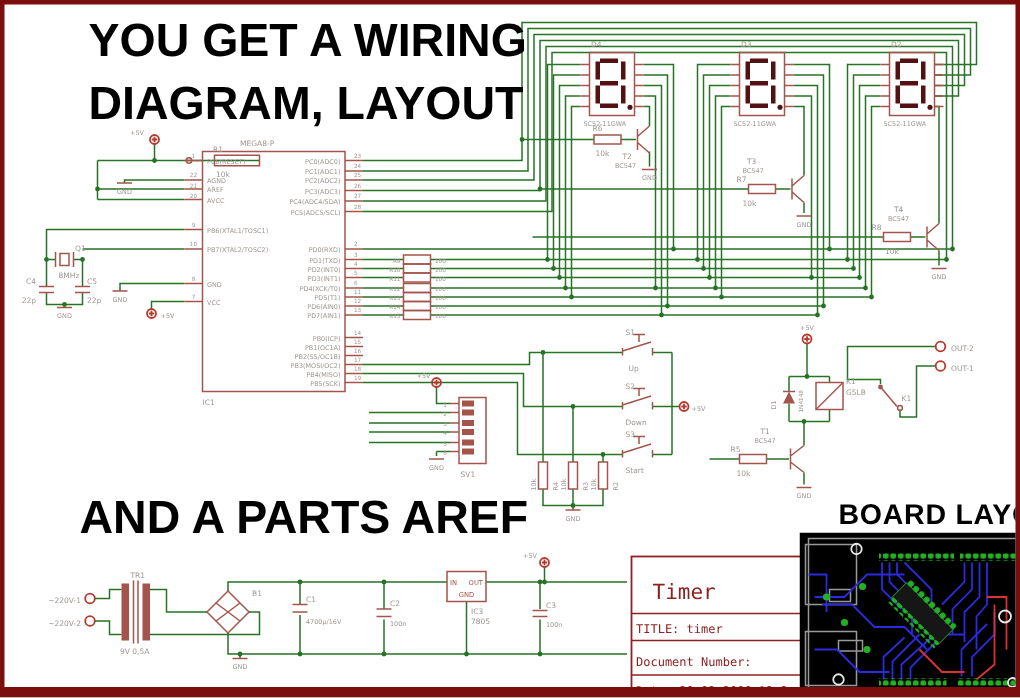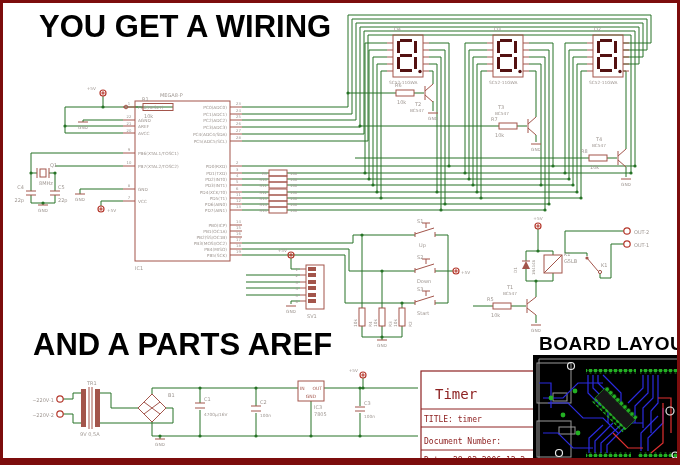--- a/index.html
+++ b/index.html
@@ -1,21 +1,21 @@
 <!DOCTYPE html>
 <html><head>
 <meta charset="utf-8">
 <style>
   html,body{margin:0;padding:0;background:#e8e8e8;}
   .stage{position:relative;width:680px;height:465px;box-sizing:border-box;
          border:3px solid #7c0d0d;border-bottom-width:7px;background:#ffffff;
          font-family:"Liberation Sans",sans-serif;overflow:hidden;}
   .stage svg{position:absolute;left:0;top:0;}
   .hl{position:absolute;font-weight:bold;color:#000;white-space:nowrap;
-      font-family:"Liberation Sans",sans-serif;}
+      font-family:"Liberation Sans",sans-serif;margin-left:20px;}
   .hl1{top:6px;left:36px;font-size:31px;}
   .hl2{top:48px;left:36px;font-size:31px;}
   .hl3{top:324px;left:30px;font-size:31px;}
   .hlb{top:330px;left:536px;font-size:19px;letter-spacing:.5px;}
   
   text{font-family:"DejaVu Sans",sans-serif;}
   .g{fill:#9e9691;font-size:5px;}
   .gs{fill:#9e9691;font-size:4.3px;}
   .gn{fill:#9e9691;font-size:3.8px;}
   .sy{fill:#a3554b;font-size:4.5px;}
@@ -504,15 +504,16 @@
     <g stroke="#e8e8e8" stroke-width="1.2" fill="none">
       <circle cx="568" cy="363" r="3.5"></circle>
       <circle cx="667" cy="408" r="4"></circle>
       <circle cx="556" cy="450" r="3.5"></circle>
       <circle cx="672" cy="452" r="3"></circle>
     </g>
   </g>
 </svg>
 
 <div class="hl hl1">YOU GET A WIRING</div>
+<div class="hl hl2">DIAGRAM, LAYOUT</div>
 <div class="hl hl3">AND A PARTS AREF</div>
 <div class="hl hlb">BOARD LAYOUT</div>
 </div>
 
 </body></html>

